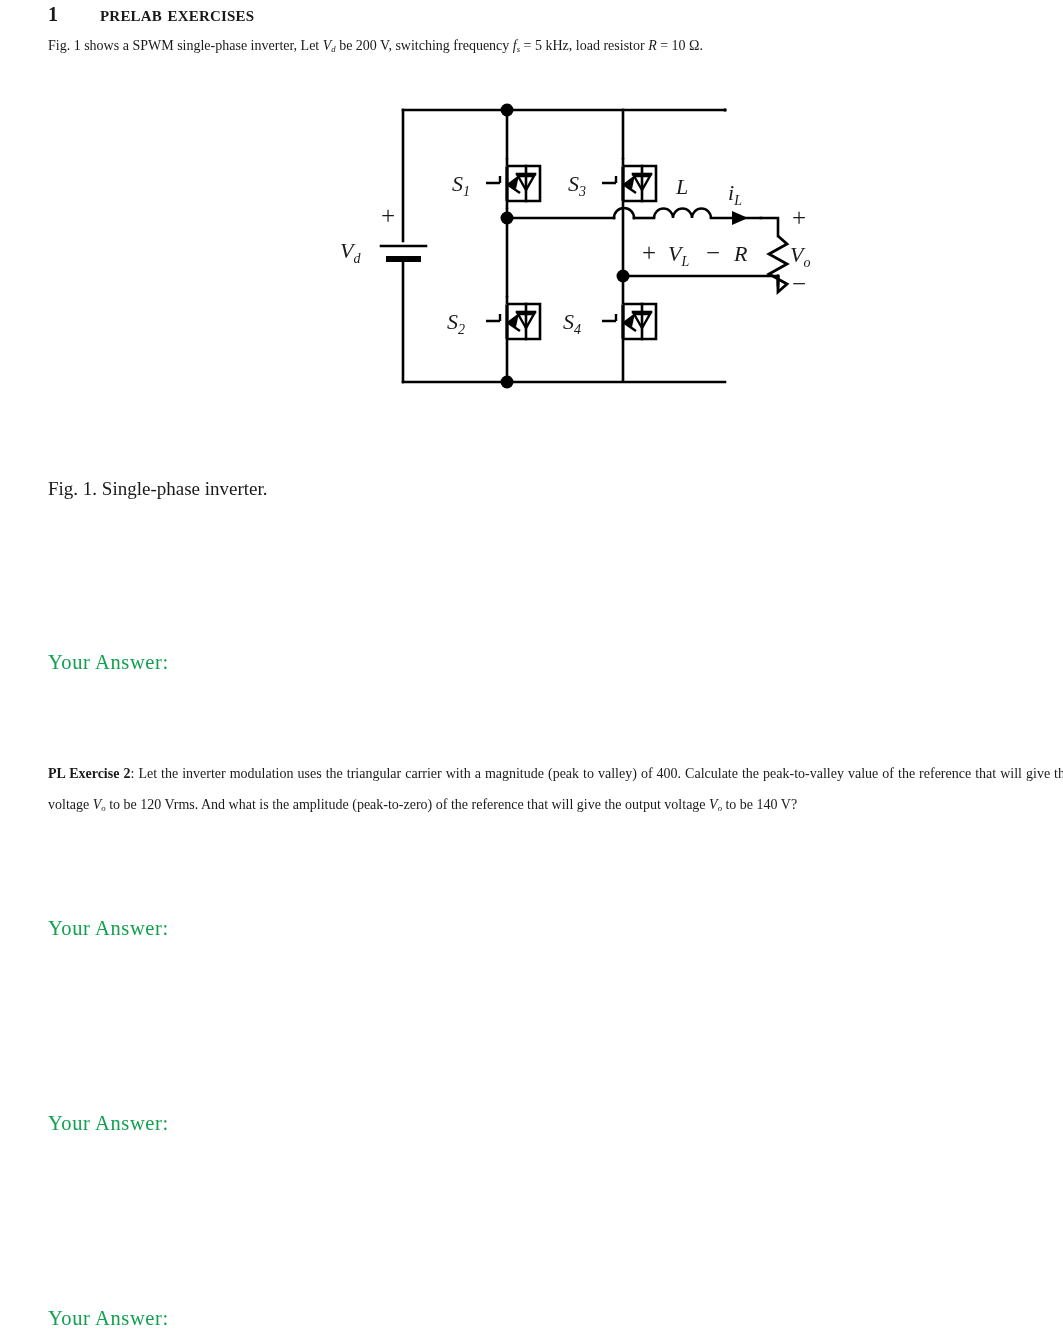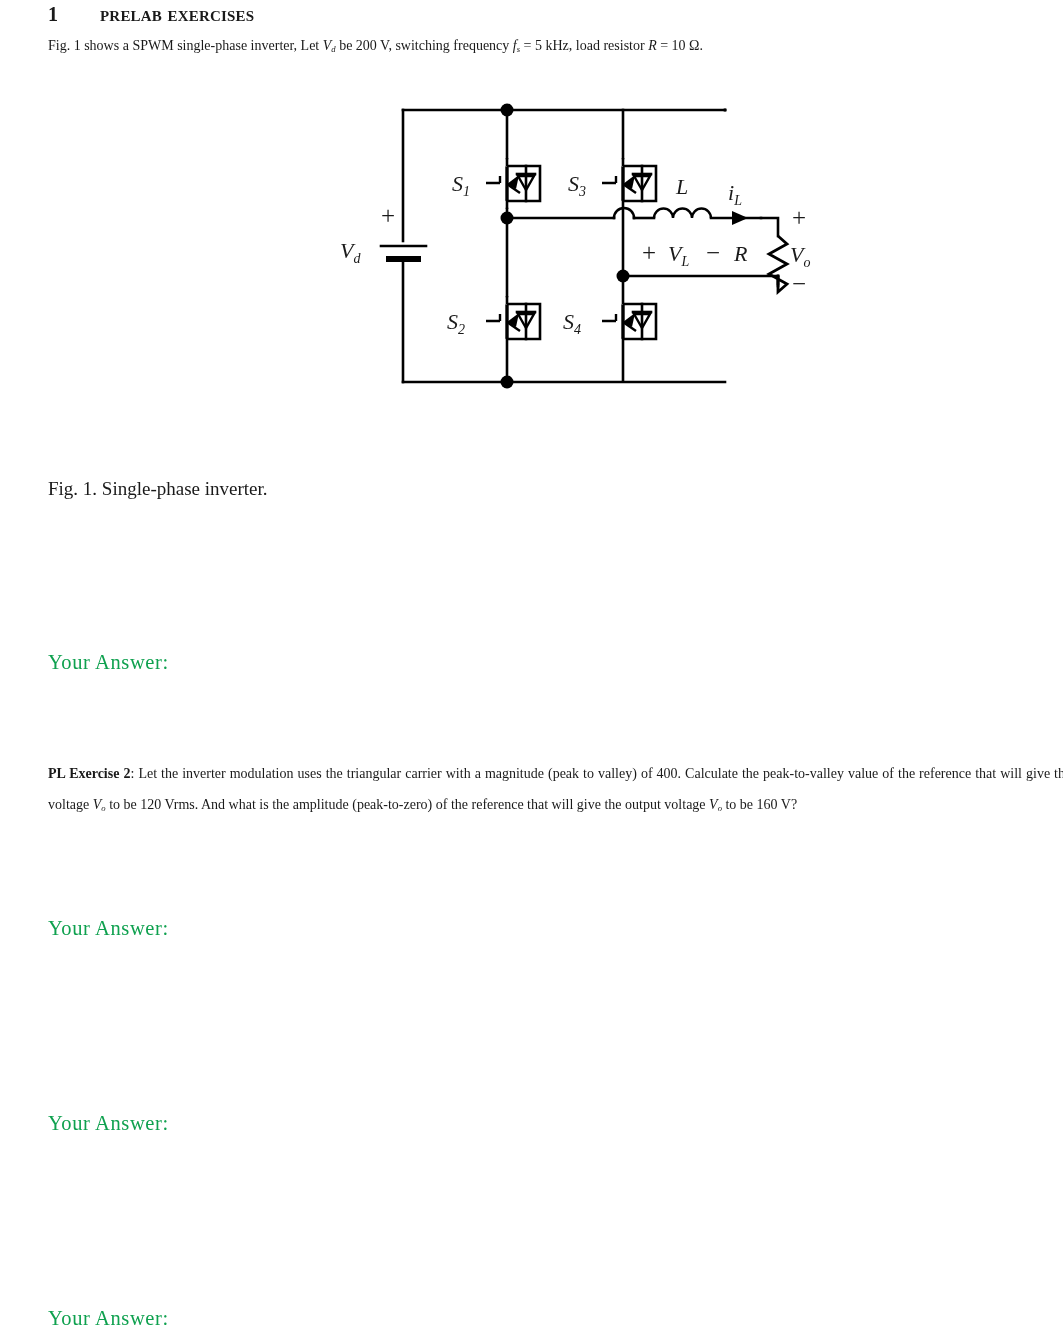--- a/index.html
+++ b/index.html
@@ -263,21 +263,21 @@
 
   <div class="answer" style="top:651px; color:#0FA14F;">Your Answer:</div>
 
   <div class="para" style="top:758px;">
     <span class="bold">PL Exercise</span>
     <span class="bold">2</span><span>:</span>
     <span>Let the inverter modulation uses the triangular carrier with a magnitude (peak to valley) of 400. Calculate the peak-to-valley value of the reference that will give the output voltage</span>
     <i><span>V</span><sub>o</sub></i>
     <span>to be 120 Vrms. And what is the amplitude (peak-to-zero) of the reference that will give the output voltage</span>
     <i><span>V</span><sub>o</sub></i>
-    <span>to be 160 V?</span>
+    <span>to be 140 V?</span>
   </div>
   <div class="answer" style="top:917px; color:#0FA14F;">Your Answer:</div>
 
   <div class="answer" style="top:1112px; color:#0FA14F;">Your Answer:</div>
 
   <div class="answer" style="top:1307px; color:#0FA14F;">Your Answer:</div>
 
 </div>
 
 </body></html>

